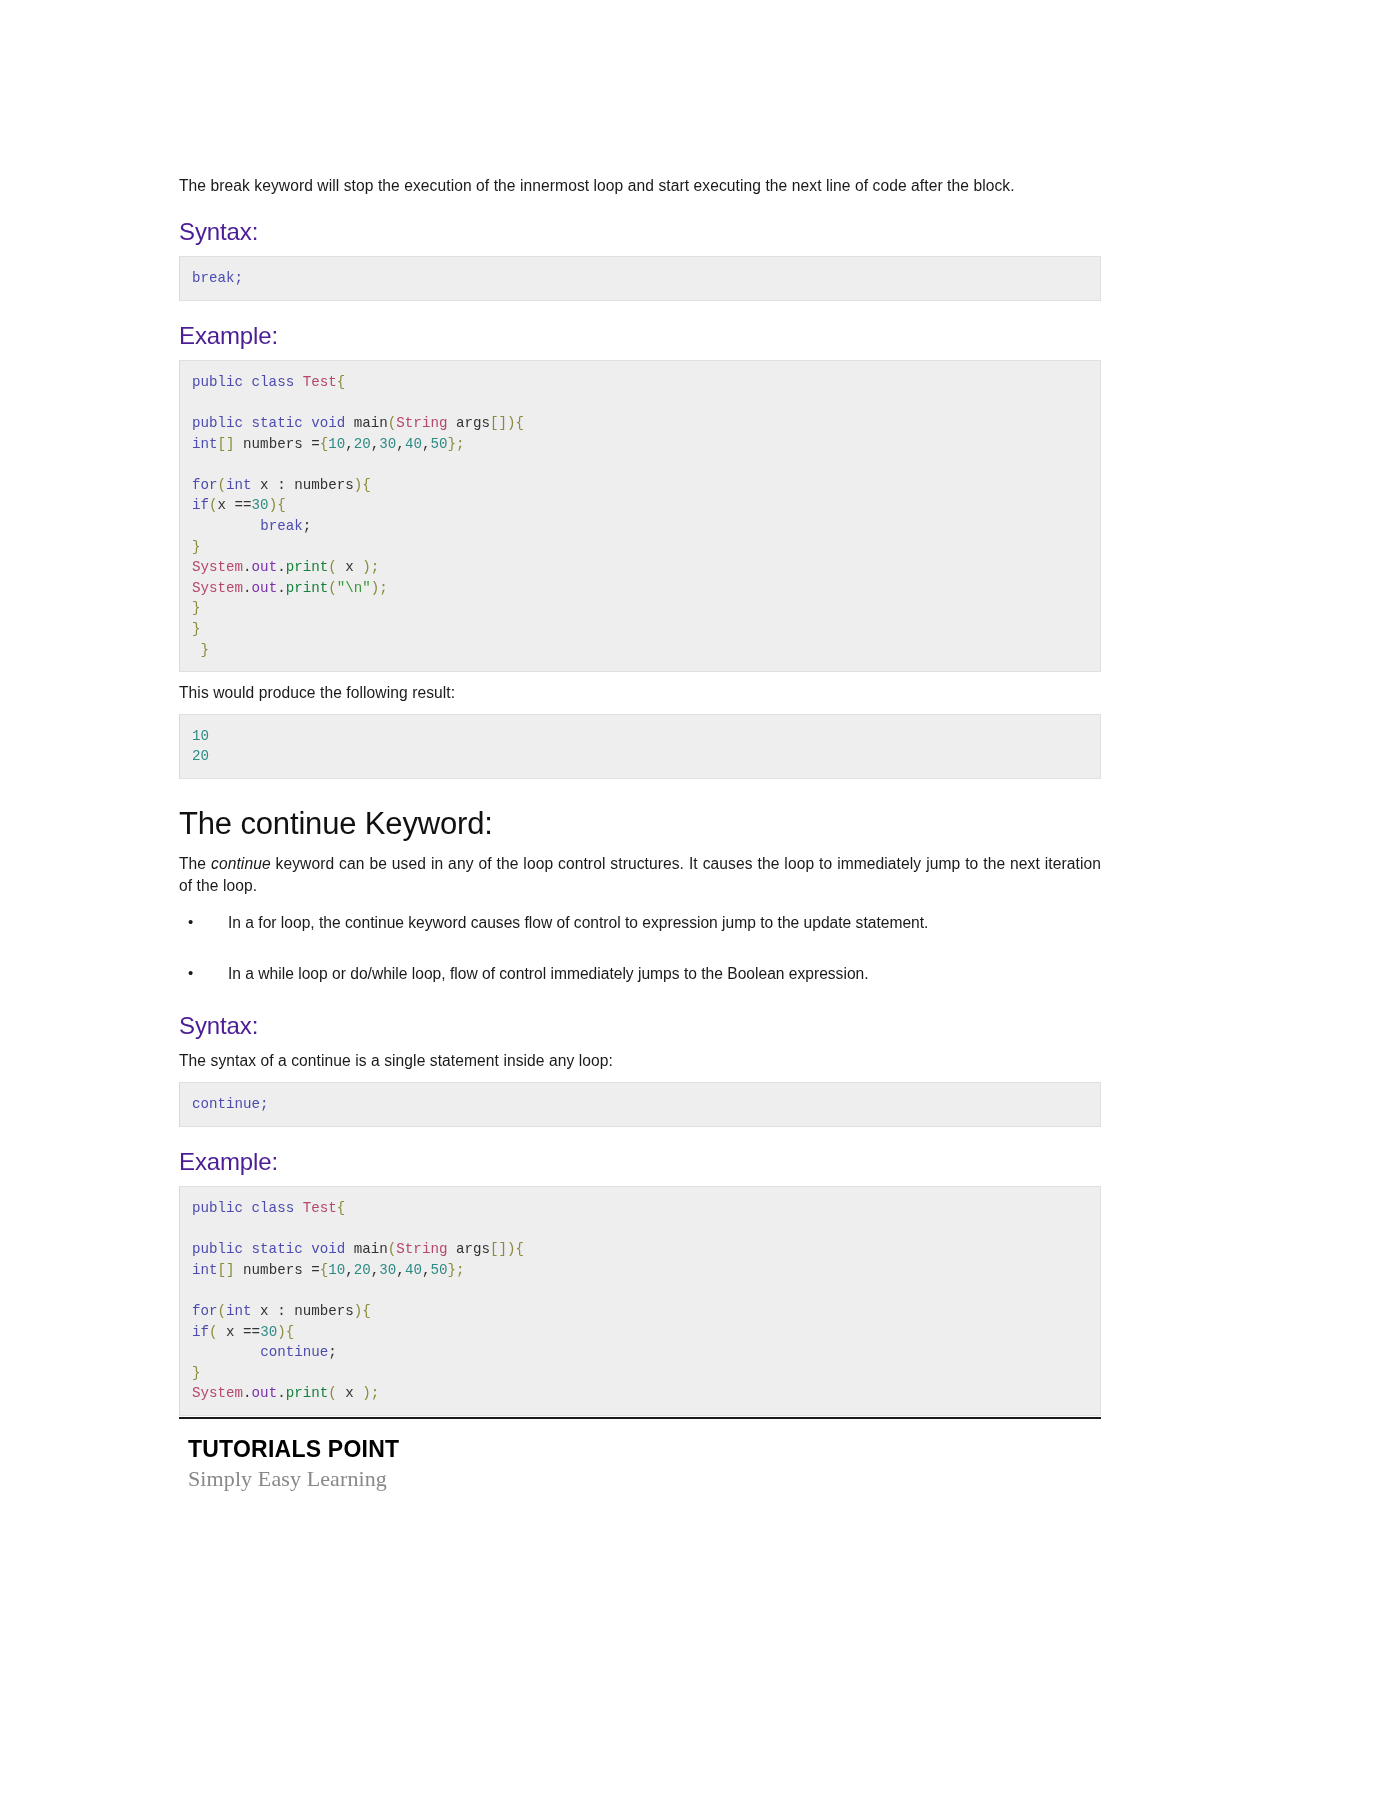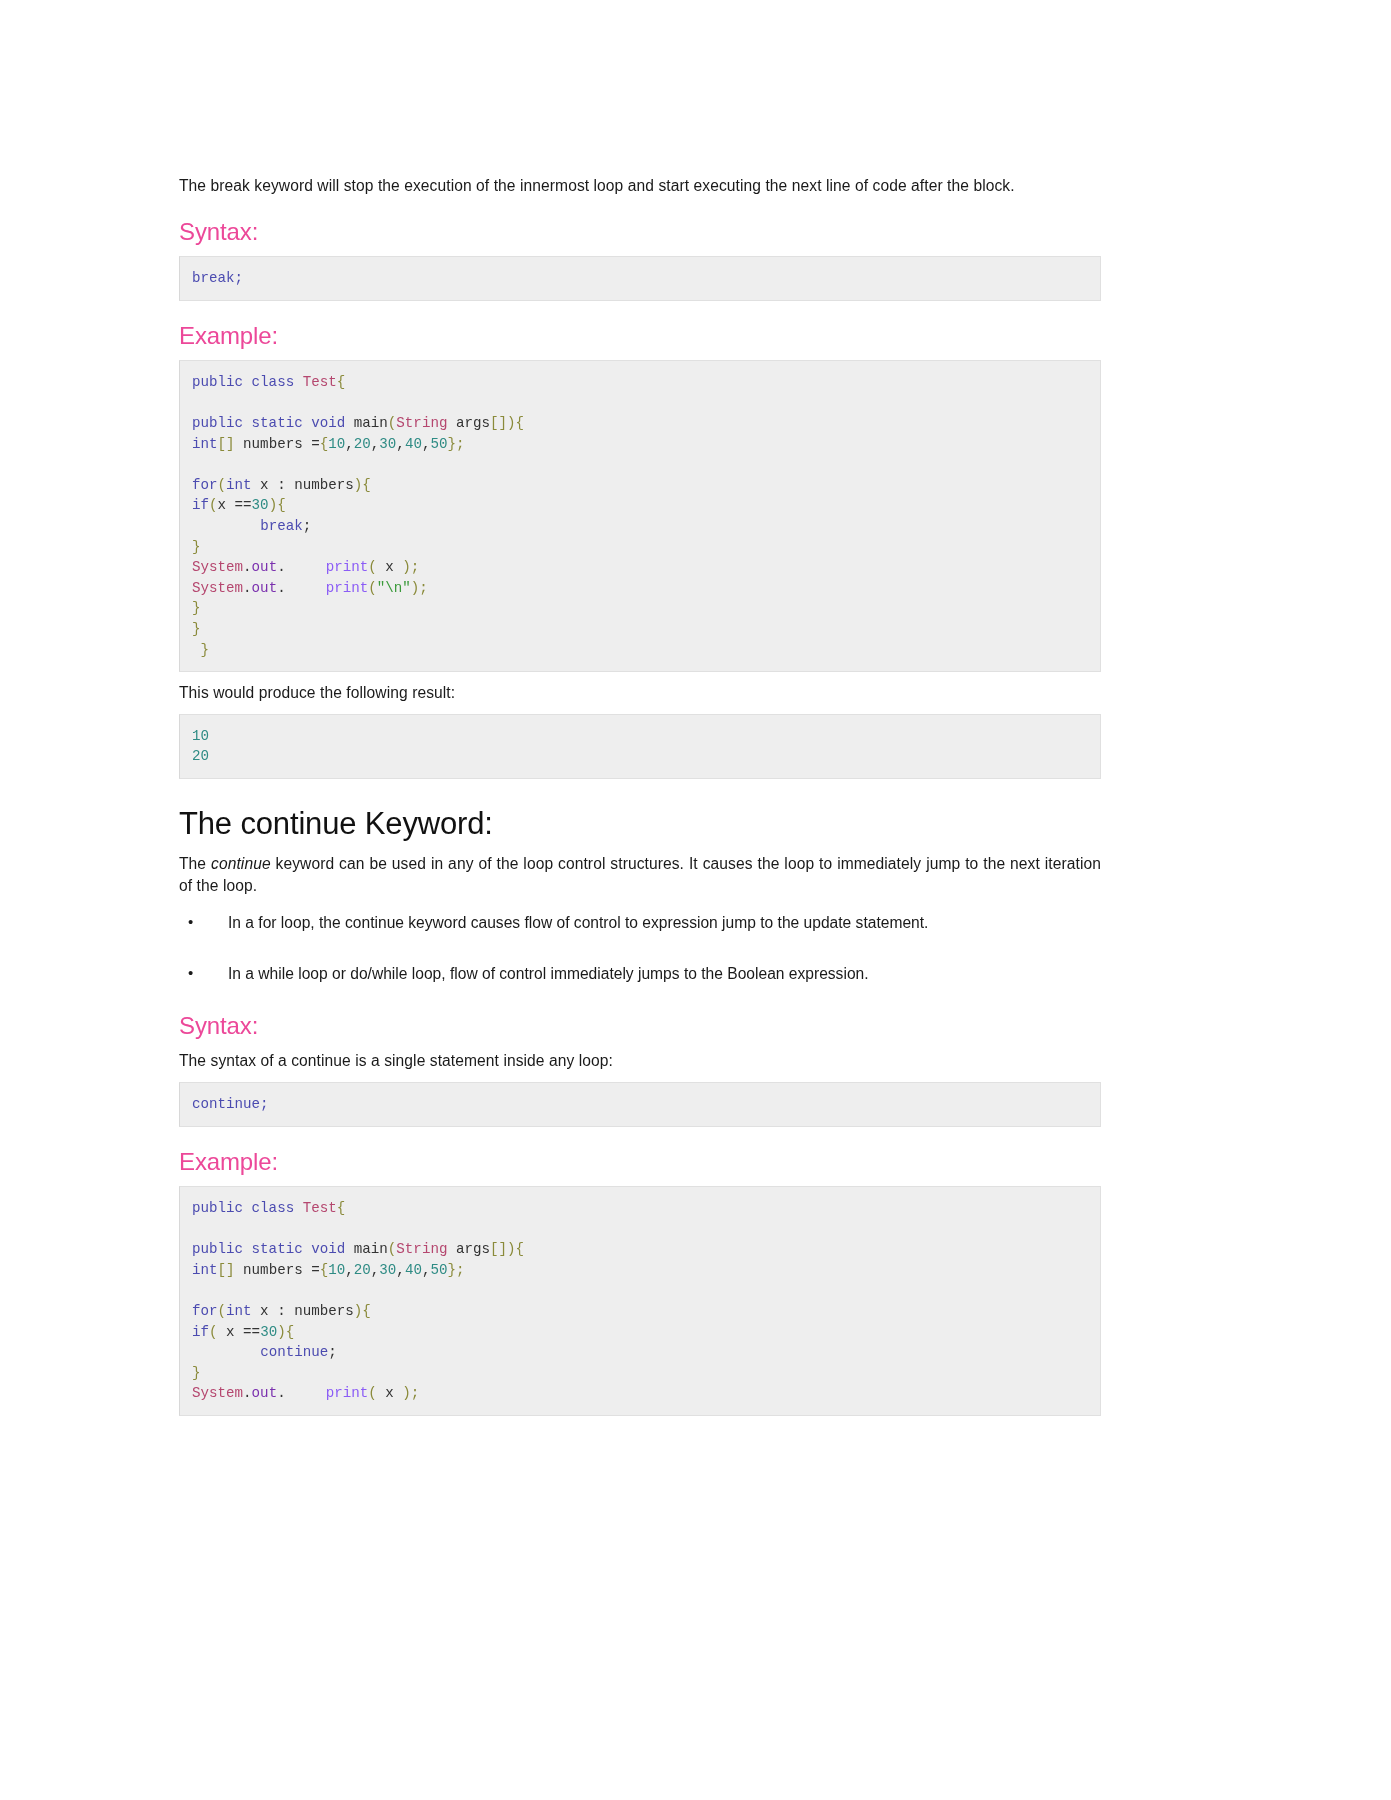--- a/index.html
+++ b/index.html
@@ -50,21 +50,21 @@
     line-height: 1.1;
     color: #111;
     margin: 28px 0 12px 0;
     letter-spacing: -0.005em;
   }
   h3.h-sub {
     font-family: "Liberation Sans", sans-serif;
     font-weight: 400;
     font-size: 24px;
     line-height: 1.1;
-    color: #ec4899;
+    color: #4c1d95;
     margin: 22px 0 11px 0;
     letter-spacing: -0.005em;
   }
 
   
   .codeblock {
     background: #eeeeee;
     border: 1px solid #e0e0e0;
     border-left: 1px solid #d8d8d8;
     margin: 10px 0 10px 0;
@@ -75,21 +75,21 @@
     white-space: pre;
     overflow: hidden;
     box-sizing: border-box;
   }
   .codeblock .ln { display: block; min-height: 20px; }
 
   
   .k  { color: #4b4bb0; }           
   .t  { color: #b5476f; }           
   .p  { color: #7a2fae; }           
-  .f  { color: #8b5cf6; margin-left: 40px; }           
+  .f  { color: #15803d; }           
   .n  { color: #2e8b84; }           
   .s  { color: #3a9a3a; }           
   .b  { color: #8a8a3a; }           
   .d  { color: #333333; }           
   .out { color: #2e8b84; }          
 
   
   ul.bullets {
     list-style: none;
     margin: 16px 0 0 0;
@@ -177,14 +177,19 @@
     <p class="para">The syntax of a continue is a single statement inside any loop:</p>
 
     <div class="codeblock"><span class="ln"><span class="k">continue;</span></span></div>
 
     <h3 class="h-sub">Example:</h3>
 
     <div class="codeblock"><span class="ln"><span class="k">public class </span><span class="t">Test</span><span class="b">{</span></span><span class="ln"> </span><span class="ln"><span class="k">public static void </span><span class="d">main</span><span class="b">(</span><span class="t">String</span><span class="d"> args</span><span class="b">[]){</span></span><span class="ln"><span class="k">int</span><span class="b">[]</span><span class="d"> numbers =</span><span class="b">{</span><span class="n">10</span><span class="d">,</span><span class="n">20</span><span class="d">,</span><span class="n">30</span><span class="d">,</span><span class="n">40</span><span class="d">,</span><span class="n">50</span><span class="b">};</span></span><span class="ln"> </span><span class="ln"><span class="k">for</span><span class="b">(</span><span class="k">int</span><span class="d"> x : numbers</span><span class="b">){</span></span><span class="ln"><span class="k">if</span><span class="b">(</span><span class="d"> x ==</span><span class="n">30</span><span class="b">){</span></span><span class="ln"><span class="d">        </span><span class="k">continue</span><span class="d">;</span></span><span class="ln"><span class="b">}</span></span><span class="ln"><span class="t">System</span><span class="d">.</span><span class="p">out</span><span class="d">.</span><span class="f">print</span><span class="b">(</span><span class="d"> x </span><span class="b">);</span></span></div>
 
   </div>
 
+  <div class="footer">
+    <div class="footer-rule"></div>
+    <div class="footer-title">TUTORIALS POINT</div>
+    <div class="footer-sub">Simply Easy Learning</div>
+  </div>
 
 </div>
 
 </body></html>

